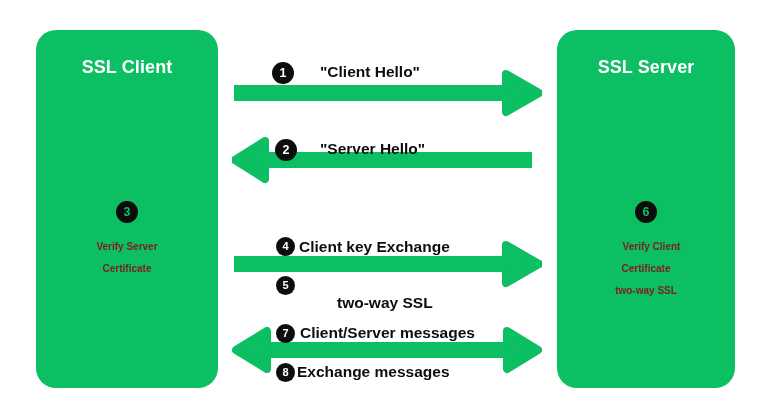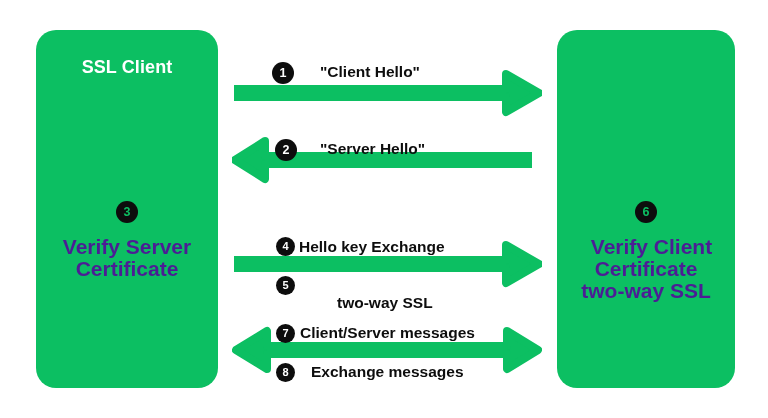--- a/index.html
+++ b/index.html
@@ -33,23 +33,23 @@
     color: #ffffff;
     font-weight: bold;
     font-size: 18px;
     letter-spacing: .1px;
   }
   .node-body {
     position: absolute;
     left: 0;
     right: 0;
     text-align: center;
-    color: #4c1d95;
+    color: #7f1d1d;
     font-weight: bold;
-    font-size: 21px;
+    font-size: 10px;
     line-height: 22px;
   }
 
   
   .badge {
     position: absolute;
     width: 22px;
     height: 22px;
     border-radius: 50%;
     background: #0d0d0d;
@@ -97,20 +97,21 @@
   <div class="node-box" style="left:36px; top:30px; width:182px; height:358px;">
     <div class="node-title" style="top:27px;">SSL Client</div>
 
     <div class="badge on-green" style="left:80px; top:171px;">3</div>
 
     <div class="node-body" style="top:206px;">Verify Server</div>
     <div class="node-body" style="top:228px;">Certificate</div>
   </div>
 
   <div class="node-box" style="left:557px; top:30px; width:178px; height:358px;">
+    <div class="node-title" style="top:27px;">SSL Server</div>
 
     <div class="badge on-green" style="left:78px; top:171px;">6</div>
 
     <div class="node-body" style="top:206px;padding-left:11px;">Verify Client</div>
     <div class="node-body" style="top:228px;">Certificate</div>
     <div class="node-body" style="top:250px;">two-way SSL</div>
   </div>
 
   <div class="arrow-wrap" style="left:234px; top:69px; width:308px; height:48px;">
     <svg width="308" height="48" viewBox="0 0 308 48">
@@ -127,29 +128,29 @@
   </div>
   <div class="badge" style="left:275px; top:139px;">2</div>
   <div class="arrow-label" style="left:320px; top:139px;">"Server Hello"</div>
 
   <div class="arrow-wrap" style="left:234px; top:240px; width:308px; height:48px;">
     <svg width="308" height="48" viewBox="0 0 308 48">
       <path d="M0 20 L272 20 L272 5 L305 24 L272 43 L272 28 L0 28 Z" fill="#0cbf62" stroke="#0cbf62" stroke-width="8" stroke-linejoin="round"></path>
     </svg>
   </div>
   <div class="badge sm" style="left:276px; top:237px;">4</div>
-  <div class="arrow-label" style="left:299px; top:237px;">Hello key Exchange</div>
+  <div class="arrow-label" style="left:299px; top:237px;">Client key Exchange</div>
 
   <div class="badge sm" style="left:276px; top:276px;">5</div>
   <div class="arrow-label" style="left:337px; top:293px;">two-way SSL</div>
 
   <div class="arrow-wrap" style="left:232px; top:326px; width:310px; height:48px;">
     <svg width="310" height="48" viewBox="0 0 310 48">
       <path d="M35 20 L275 20 L275 5 L306 24 L275 43 L275 28 L35 28 L35 43 L4 24 L35 5 Z" fill="#0cbf62" stroke="#0cbf62" stroke-width="8" stroke-linejoin="round"></path>
     </svg>
   </div>
   <div class="badge sm" style="left:276px; top:324px;">7</div>
   <div class="arrow-label" style="left:300px; top:323px;">Client/Server messages</div>
 
   <div class="badge sm" style="left:276px; top:363px;">8</div>
-  <div class="arrow-label" style="left:311px; top:362px;">Exchange messages</div>
+  <div class="arrow-label" style="left:297px; top:362px;">Exchange messages</div>
 
 </div>
 
 </body></html>

